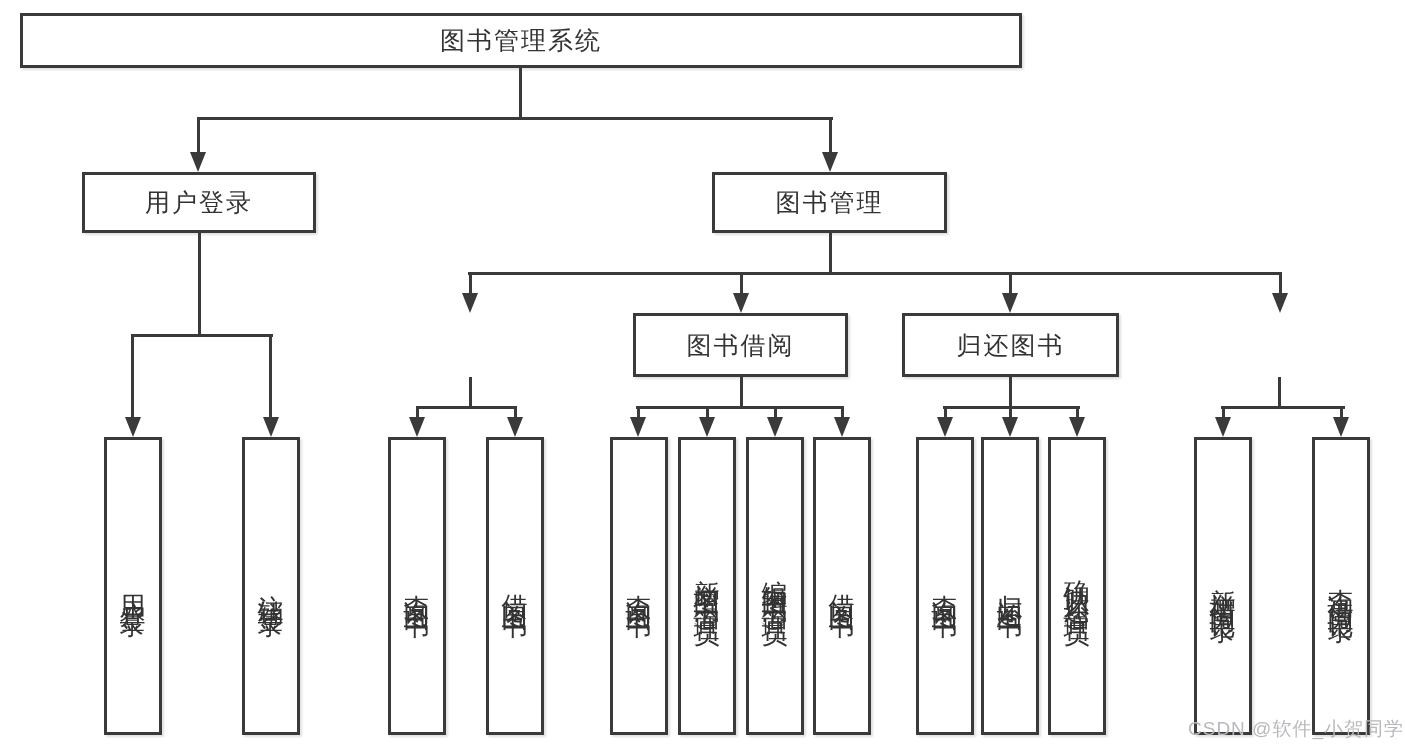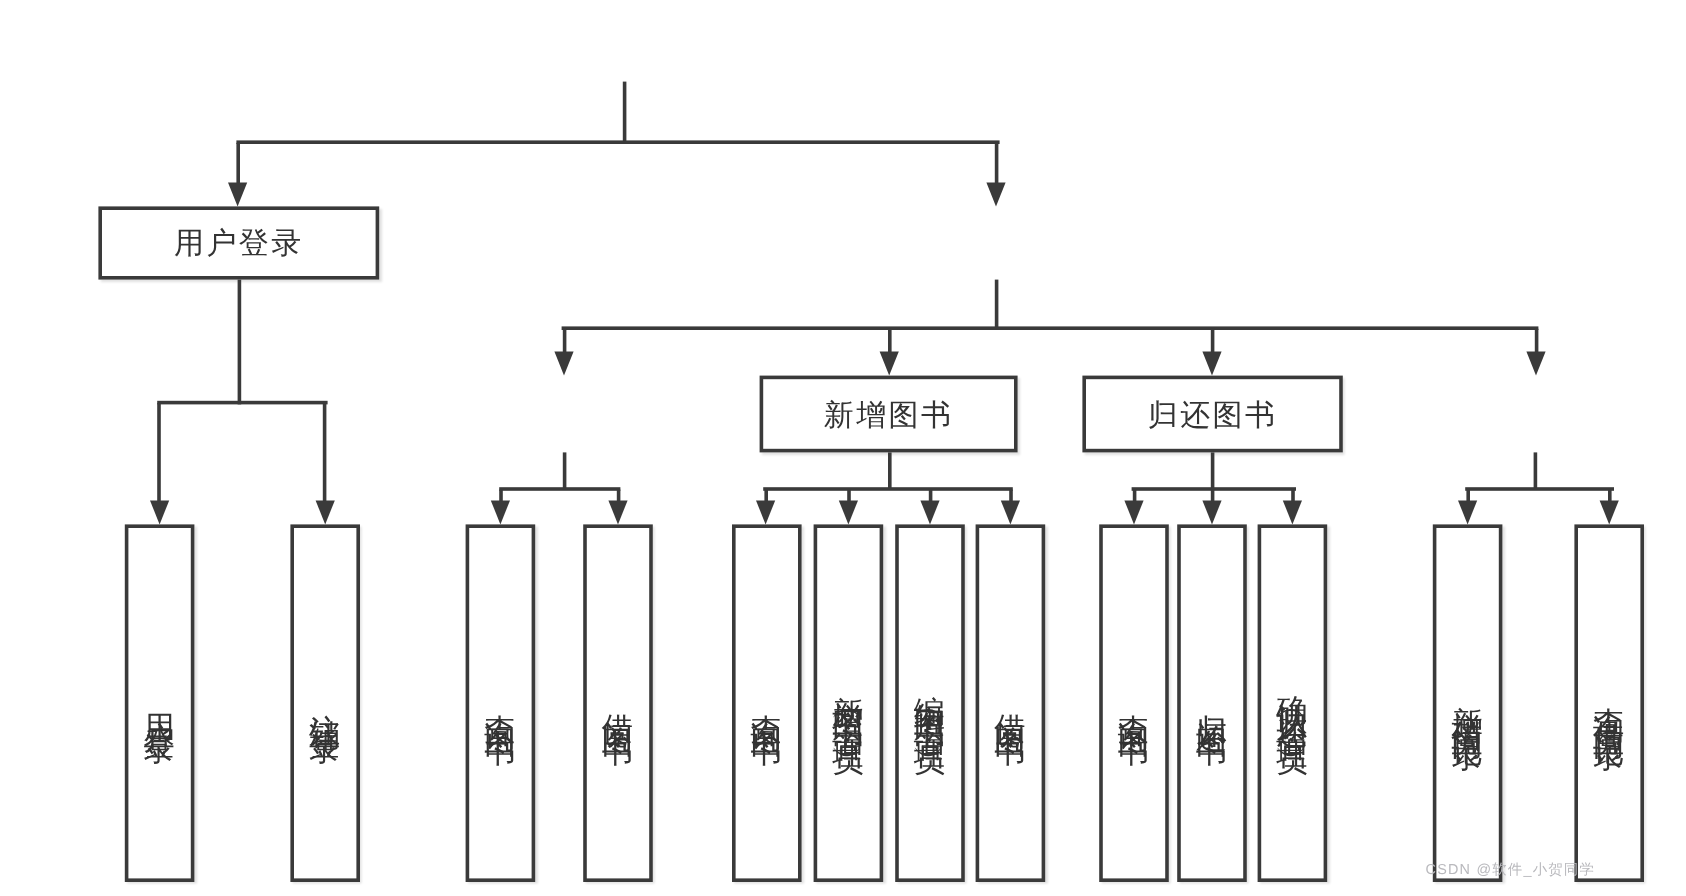--- a/index.html
+++ b/index.html
@@ -54,39 +54,45 @@
   .arrow{
     position:absolute;
     width:0;height:0;
     border-left:8px solid transparent;
     border-right:8px solid transparent;
     border-top:20px solid var(--line);
   }
   .watermark{
     position:absolute;
     left:1188px;top:716px;
-    font-size:12px;
+    font-size:19px;
     letter-spacing:1px;
     color:#b9b9bd;
   }
 </style>
 </head>
 <body>
 
 <div class="canvas">
 
+  <div class="box" style="left:20px;top:13px;width:1002px;height:55px;">
+    <span>图书管理系统</span>
+  </div>
 
   <div class="box" style="left:82px;top:172px;width:234px;height:61px;">
     <span>用户登录</span>
   </div>
 
+  <div class="box" style="left:712px;top:172px;width:235px;height:61px;">
+    <span>图书管理</span>
+  </div>
 
 
   <div class="box" style="left:633px;top:313px;width:215px;height:64px;">
-    <span>新增图书</span>
+    <span>图书借阅</span>
   </div>
 
   <div class="box" style="left:902px;top:313px;width:217px;height:64px;">
     <span>归还图书</span>
   </div>
 
 
   <div class="vbox" style="left:104px;">
     <span class="vtext">用户登录</span>
   </div>

